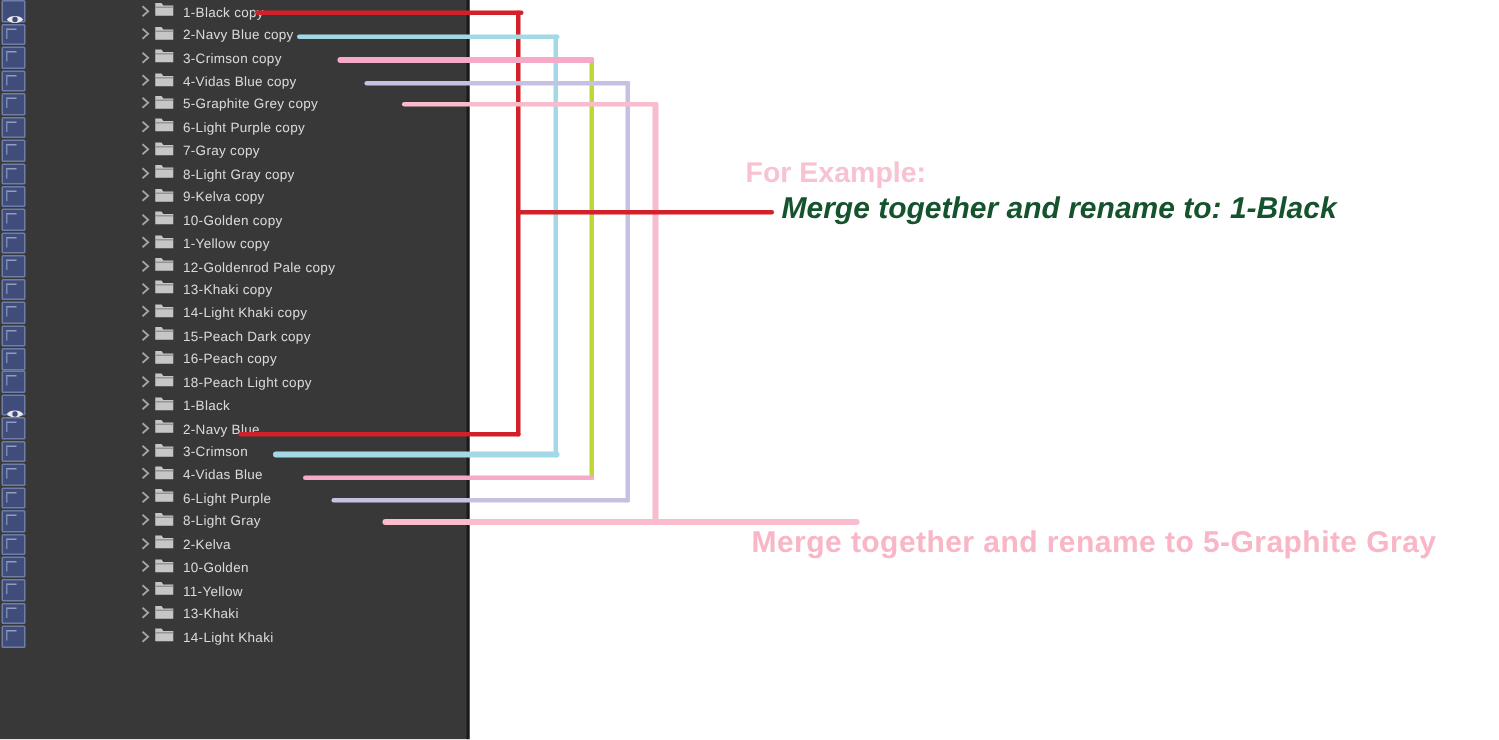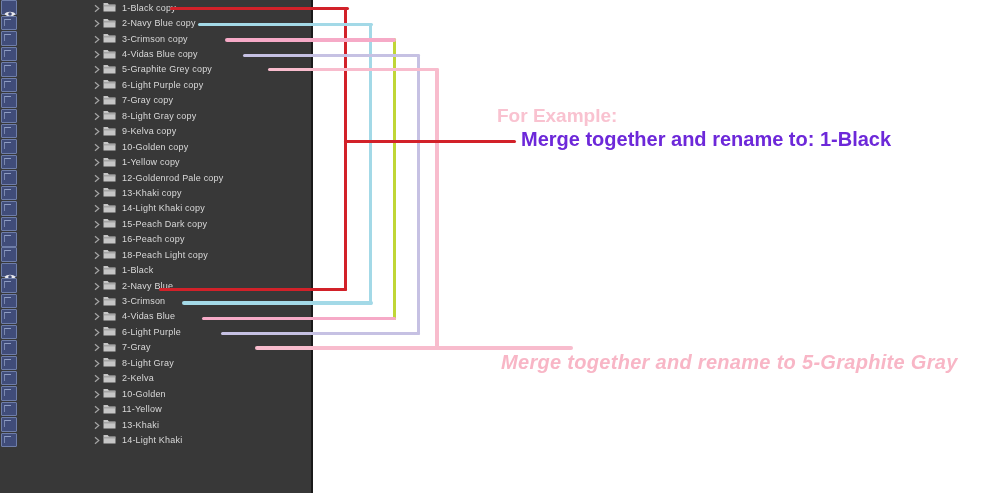--- a/index.html
+++ b/index.html
@@ -521,40 +521,20 @@
             <span class="folder">
               <svg width="13" height="10" viewBox="0 0 13 10">
                 <path d="M0.5 1 h4.2 l1.2 1.6 h6.6 v6.9 h-12 z" fill="#c6c6c6"></path>
                 <rect x="0.5" y="3.4" width="12" height="0.9" fill="#8f8f8f"></rect>
               </svg>
             </span>
             <span class="layer-label">6-Light Purple</span>
           </div>
         </div>
 
-        <div class="layer-row">
-          <div class="vis-cell">
-            <span class="corner-mark"></span>
-
-          </div>
-          <div class="row-main">
-            <span class="chev">
-              <svg width="6" height="9" viewBox="0 0 6 9">
-                <path d="M1 1.2 L4.8 4.5 L1 7.8" stroke="#a6a6a6" stroke-width="1.2" fill="none"></path>
-              </svg>
-            </span>
-            <span class="folder">
-              <svg width="13" height="10" viewBox="0 0 13 10">
-                <path d="M0.5 1 h4.2 l1.2 1.6 h6.6 v6.9 h-12 z" fill="#c6c6c6"></path>
-                <rect x="0.5" y="3.4" width="12" height="0.9" fill="#8f8f8f"></rect>
-              </svg>
-            </span>
-            <span class="layer-label">7-Gray</span>
-          </div>
-        </div>
 
         <div class="layer-row">
           <div class="vis-cell">
             <span class="corner-mark"></span>
 
           </div>
           <div class="row-main">
             <span class="chev">
               <svg width="6" height="9" viewBox="0 0 6 9">
                 <path d="M1 1.2 L4.8 4.5 L1 7.8" stroke="#a6a6a6" stroke-width="1.2" fill="none"></path>
@@ -693,16 +673,16 @@
 
   <div class="line" style="left: 243px; top: 53.8px; width: 177px; height: 3.4px; background-color: rgb(198, 193, 227);"></div>
   <div class="line vert" style="left: 416.6px; top: 53.8px; width: 3.4px; height: 281.4px; background-color: rgb(198, 193, 227);"></div>
   <div class="line" style="left: 221px; top: 331.8px; width: 199px; height: 3.4px; background-color: rgb(198, 193, 227);"></div>
 
   <div class="line" style="left: 268px; top: 67.6px; width: 171px; height: 3.4px; background-color: rgb(248, 188, 205);"></div>
   <div class="line vert" style="left: 435.4px; top: 67.6px; width: 3.6px; height: 282px; background-color: rgb(248, 188, 205);"></div>
   <div class="line" style="left: 255px; top: 346px; width: 318px; height: 4px; background-color: rgb(248, 188, 205);"></div>
 
   <div class="ann ann-example" style="color: rgb(249, 194, 208);">For Example:</div>
-  <div class="ann ann-black" style="color: #6d28d9;">Merge together and rename to: 1-Black</div>
-  <div class="ann ann-graphite" style="color: rgb(248, 182, 198); font-style: italic;">Merge together and rename to 5-Graphite Gray</div>
+  <div class="ann ann-black" style="color: #14532d; font-style: italic;">Merge together and rename to: 1-Black</div>
+  <div class="ann ann-graphite" style="color: rgb(248, 182, 198);">Merge together and rename to 5-Graphite Gray</div>
 
 </div>
 
 </body></html>

